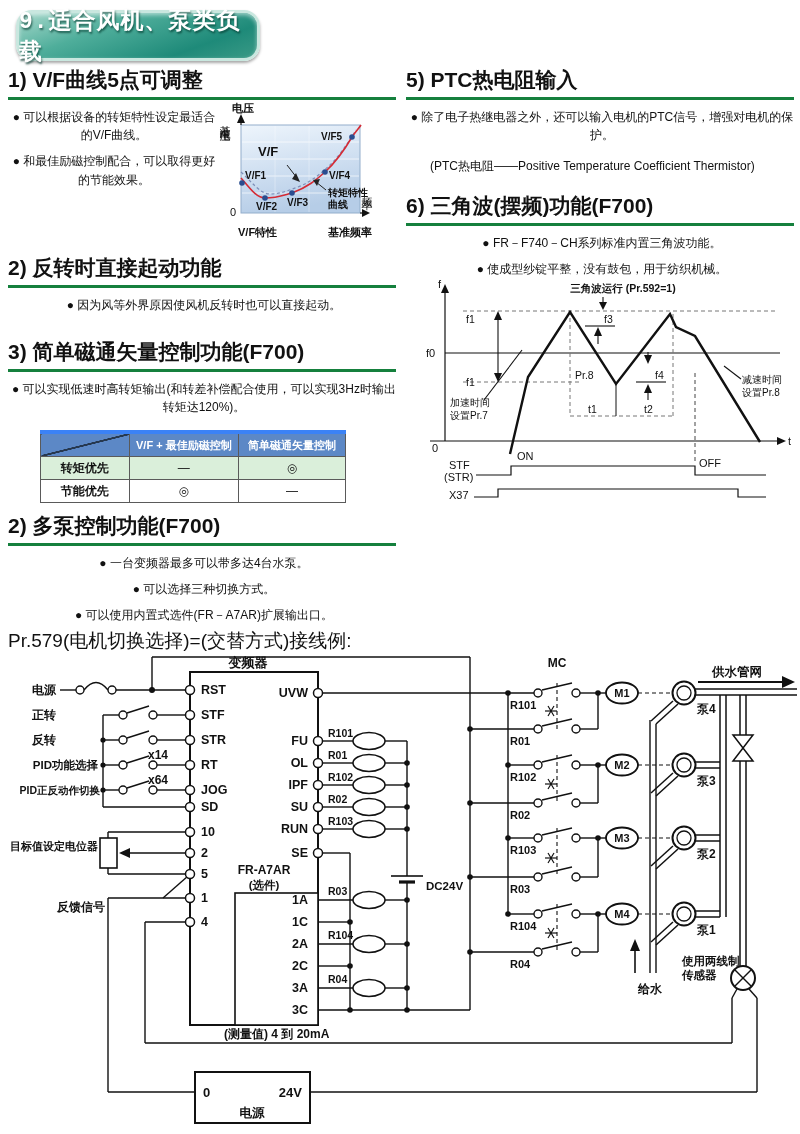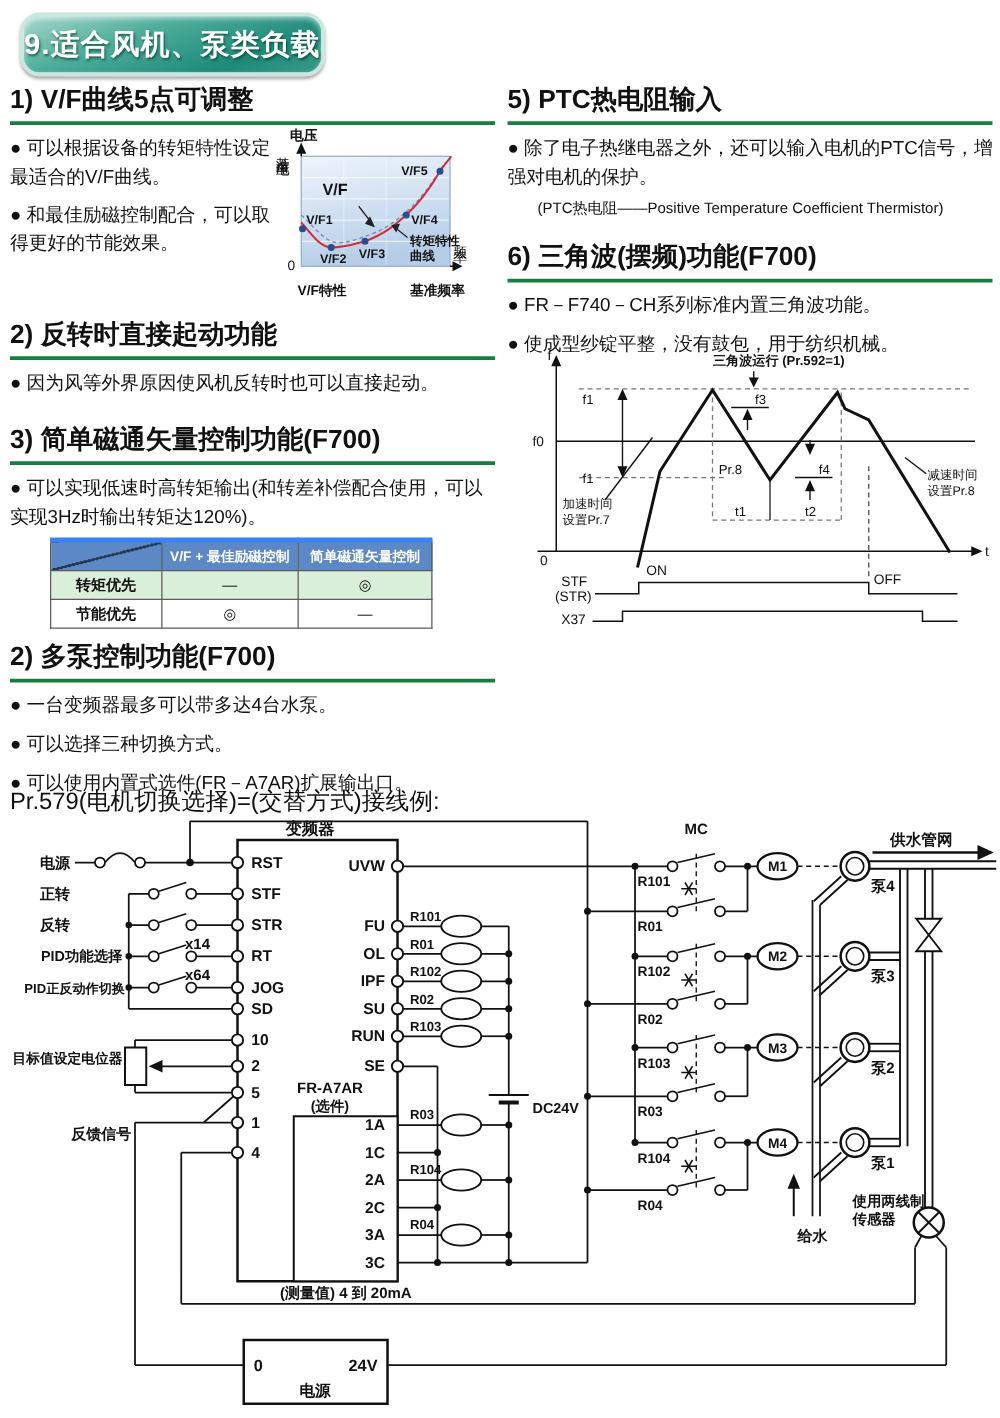--- a/index.html
+++ b/index.html
@@ -3,23 +3,23 @@
 <meta charset="utf-8">
 <style>
   html,body{margin:0;padding:0;background:#fff;}
   .page{position:relative;width:800px;height:1134px;background:#fff;overflow:hidden;
         font-family:"Liberation Sans","DejaVu Sans",sans-serif;color:#111;}
   .abs{position:absolute;}
   .badge{left:16px;top:10px;width:238px;height:45px;border-radius:16px;
          background:linear-gradient(160deg,#a8d9cc 0%,#4fae9b 35%,#1e8a79 75%,#3a9a86 100%);
          border:3px solid #c9e7df;box-shadow:0 2px 3px rgba(0,0,0,.35), inset 0 2px 4px rgba(255,255,255,.55);
          display:flex;align-items:center;justify-content:center;color:#fff;font-weight:bold;
-         font-size:23px;letter-spacing:1px;text-shadow:1px 2px 2px rgba(0,55,45,.65);}
+         font-size:23px;letter-spacing:1px;text-shadow:1px 2px 2px rgba(0,55,45,.65);font-family:Liberation Mono, monospace;}
   .h{font-size:21px;font-weight:bold;line-height:1.1;border-bottom:3px solid #15803d;padding-bottom:6px;}
-  .b{font-size:15px;line-height:1.52;}
+  .b{font-size:12px;line-height:1.52;text-align:center;}
   .b p{margin:0 0 8px 0;}
   .note{font-size:12px;}
   .pr{font-size:19px;}
   table.tbl{border-collapse:collapse;font-size:12px;border-top:4px solid #3b82f6;}
   table.tbl td,table.tbl th{border:1px solid #5a5a5a;text-align:center;padding:2px 4px;height:18px;}
   table.tbl th{background:#5c88c6;color:#fff;font-weight:bold;font-size:11px;}
   td.diag{background:
      linear-gradient(to bottom right, rgba(0,0,0,0) calc(50% - 1px), #26384f calc(50% - 1px), #26384f calc(50% + 1px), rgba(0,0,0,0) calc(50% + 1px)),
      #5c88c6;width:86px;}
   .rowA td{background:#daefda;}

